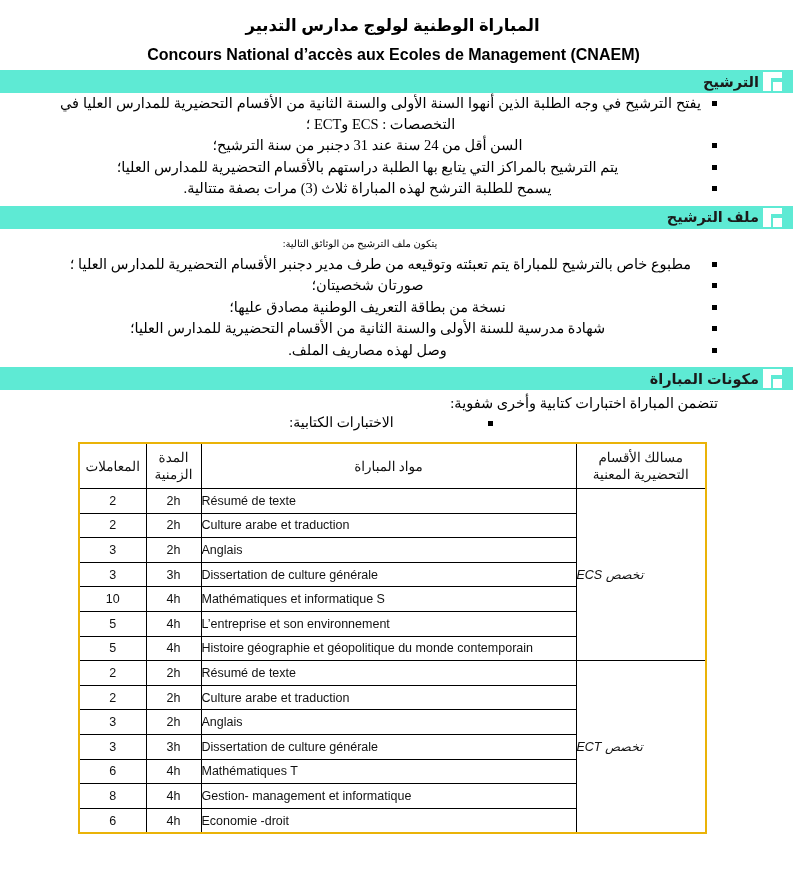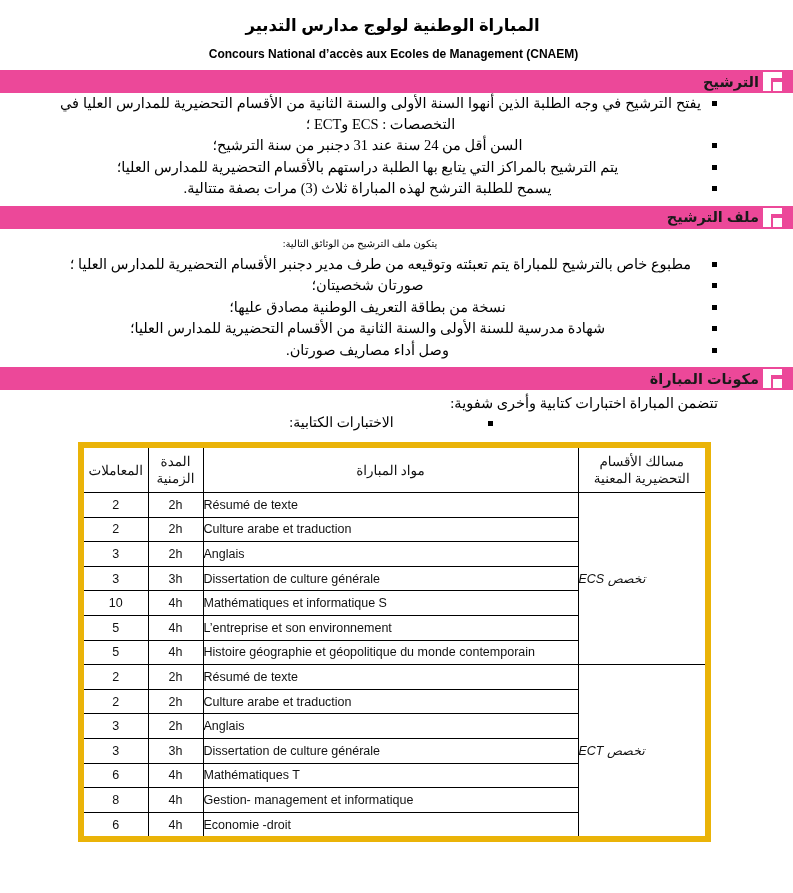--- a/index.html
+++ b/index.html
@@ -26,29 +26,29 @@
     direction: rtl;
     font-weight: bold;
     font-size: 16.5px;
     letter-spacing: 0px;
     line-height: 22px;
     margin: 0 0 9px 0;
     padding-right: 8px;
   }
   .title-fr {
     font-weight: bold;
-    font-size: 12px;
+    font-size: 16px;
     line-height: 19px;
     margin: 0;
     padding-right: 6px;
   }
 
   
   .banner {
-    background: #ec4899;
+    background: #5eead4;
     height: 23px;
     width: 100%;
     margin-top: 6px;
     display: flex;
     flex-direction: row-reverse;
     align-items: center;
     position: relative;
   }
   .banner-icon {
     width: 19px;
@@ -202,21 +202,21 @@
   }
   td.c-track {
     text-align: left;
     direction: rtl;
     font-family: "Liberation Serif", "DejaVu Serif", serif;
     font-size: 14.5px;
     font-style: italic;
   }
   .grp-top > td { border-top: 2px solid #000; }
   .thick-bottom > td { border-bottom: 2px solid #000; }
-  table.exams { border: 6px solid #eab308; }
+  table.exams { border: 2px solid #eab308; }
 </style>
 </head>
 <body>
 
 <div class="doc-titles">
   <div class="title-ar">المباراة الوطنية لولوج مدارس التدبير</div>
   <div class="title-fr">Concours National d’accès aux Ecoles de Management (CNAEM)</div>
 </div>
 
 <div class="banner">
@@ -270,21 +270,21 @@
   <li>
     <span class="bullet"></span>
     <span>نسخة من بطاقة التعريف الوطنية مصادق عليها؛</span>
   </li>
   <li>
     <span class="bullet"></span>
     <span>شهادة مدرسية للسنة الأولى والسنة الثانية من الأقسام التحضيرية للمدارس العليا؛</span>
   </li>
   <li>
     <span class="bullet"></span>
-    <span>وصل أداء مصاريف صورتان.</span>
+    <span>وصل لهذه مصاريف الملف.</span>
   </li>
 </ul>
 
 <div class="banner">
   <span class="banner-icon">
     <span class="g1"></span>
       <span class="g2"></span>
       <span class="g3"></span>
   </span>
   <span class="banner-label">مكونات المباراة</span>

